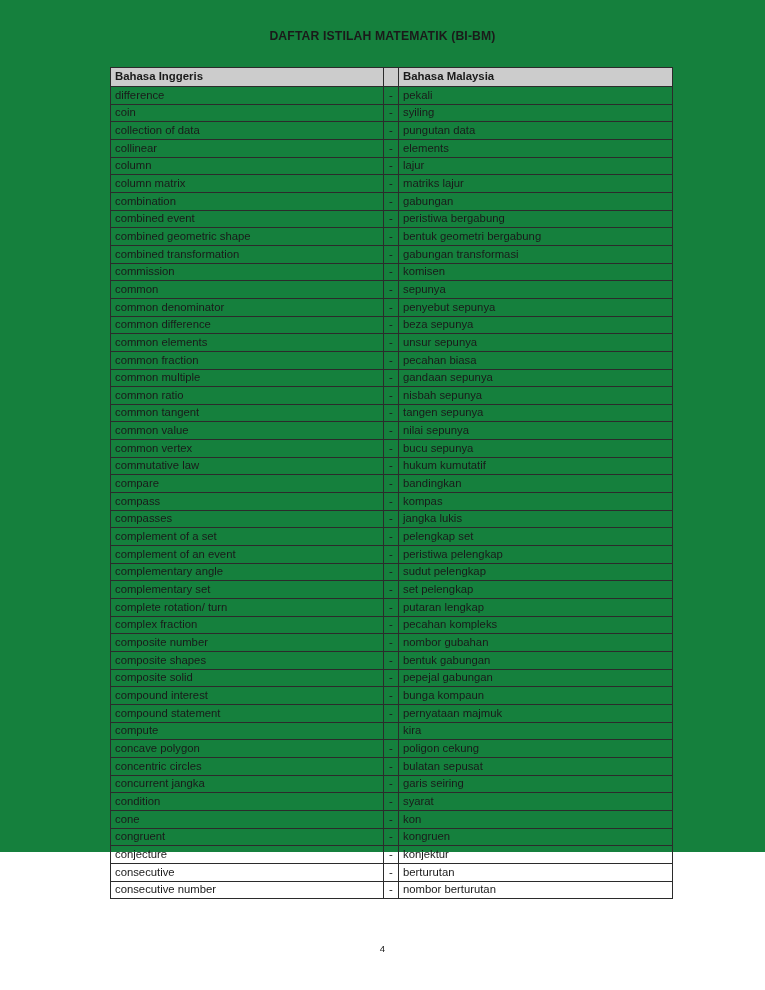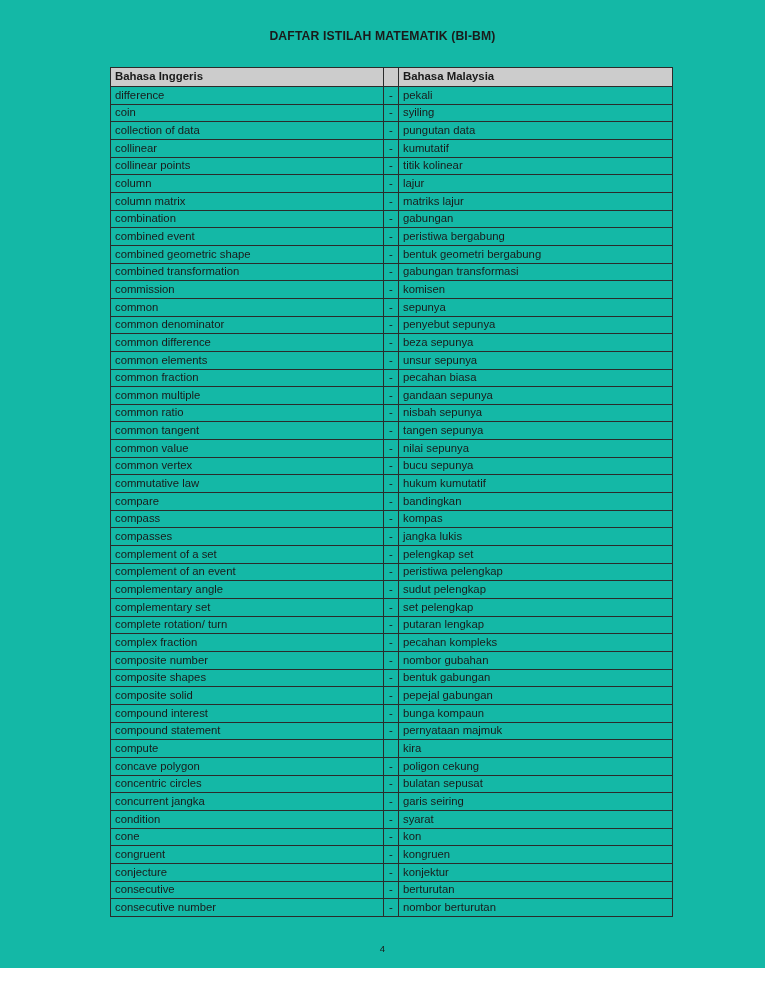--- a/index.html
+++ b/index.html
@@ -12,22 +12,22 @@
     height: 990px;
     position: relative;
     font-family: "Liberation Sans", sans-serif;
     color: #000000;
     overflow: hidden;
   }
   .page {
     position: absolute;
     left: 0; top: 0;
     width: 765px;
-    height: 968px;
-    background: #14b8a6;
+    height: 852px;
+    background: #15803d;
     text-decoration: underline;
   }
   .doc-title {
     position: absolute;
     left: 0;
     top: 29px;
     width: 765px;
     text-align: center;
     font-size: 12.2px;
     font-weight: bold;
@@ -113,26 +113,21 @@
           <td>syiling</td>
         </tr>
         <tr>
           <td>collection of data</td>
           <td class="dash-cell">-</td>
           <td>pungutan data</td>
         </tr>
         <tr>
           <td>collinear</td>
           <td class="dash-cell">-</td>
-          <td>kumutatif</td>
-        </tr>
-        <tr>
-          <td>collinear points</td>
-          <td class="dash-cell">-</td>
-          <td>titik kolinear</td>
+          <td>elements</td>
         </tr>
         <tr>
           <td>column</td>
           <td class="dash-cell">-</td>
           <td>lajur</td>
         </tr>
         <tr>
           <td>column matrix</td>
           <td class="dash-cell">-</td>
           <td>matriks lajur</td>

